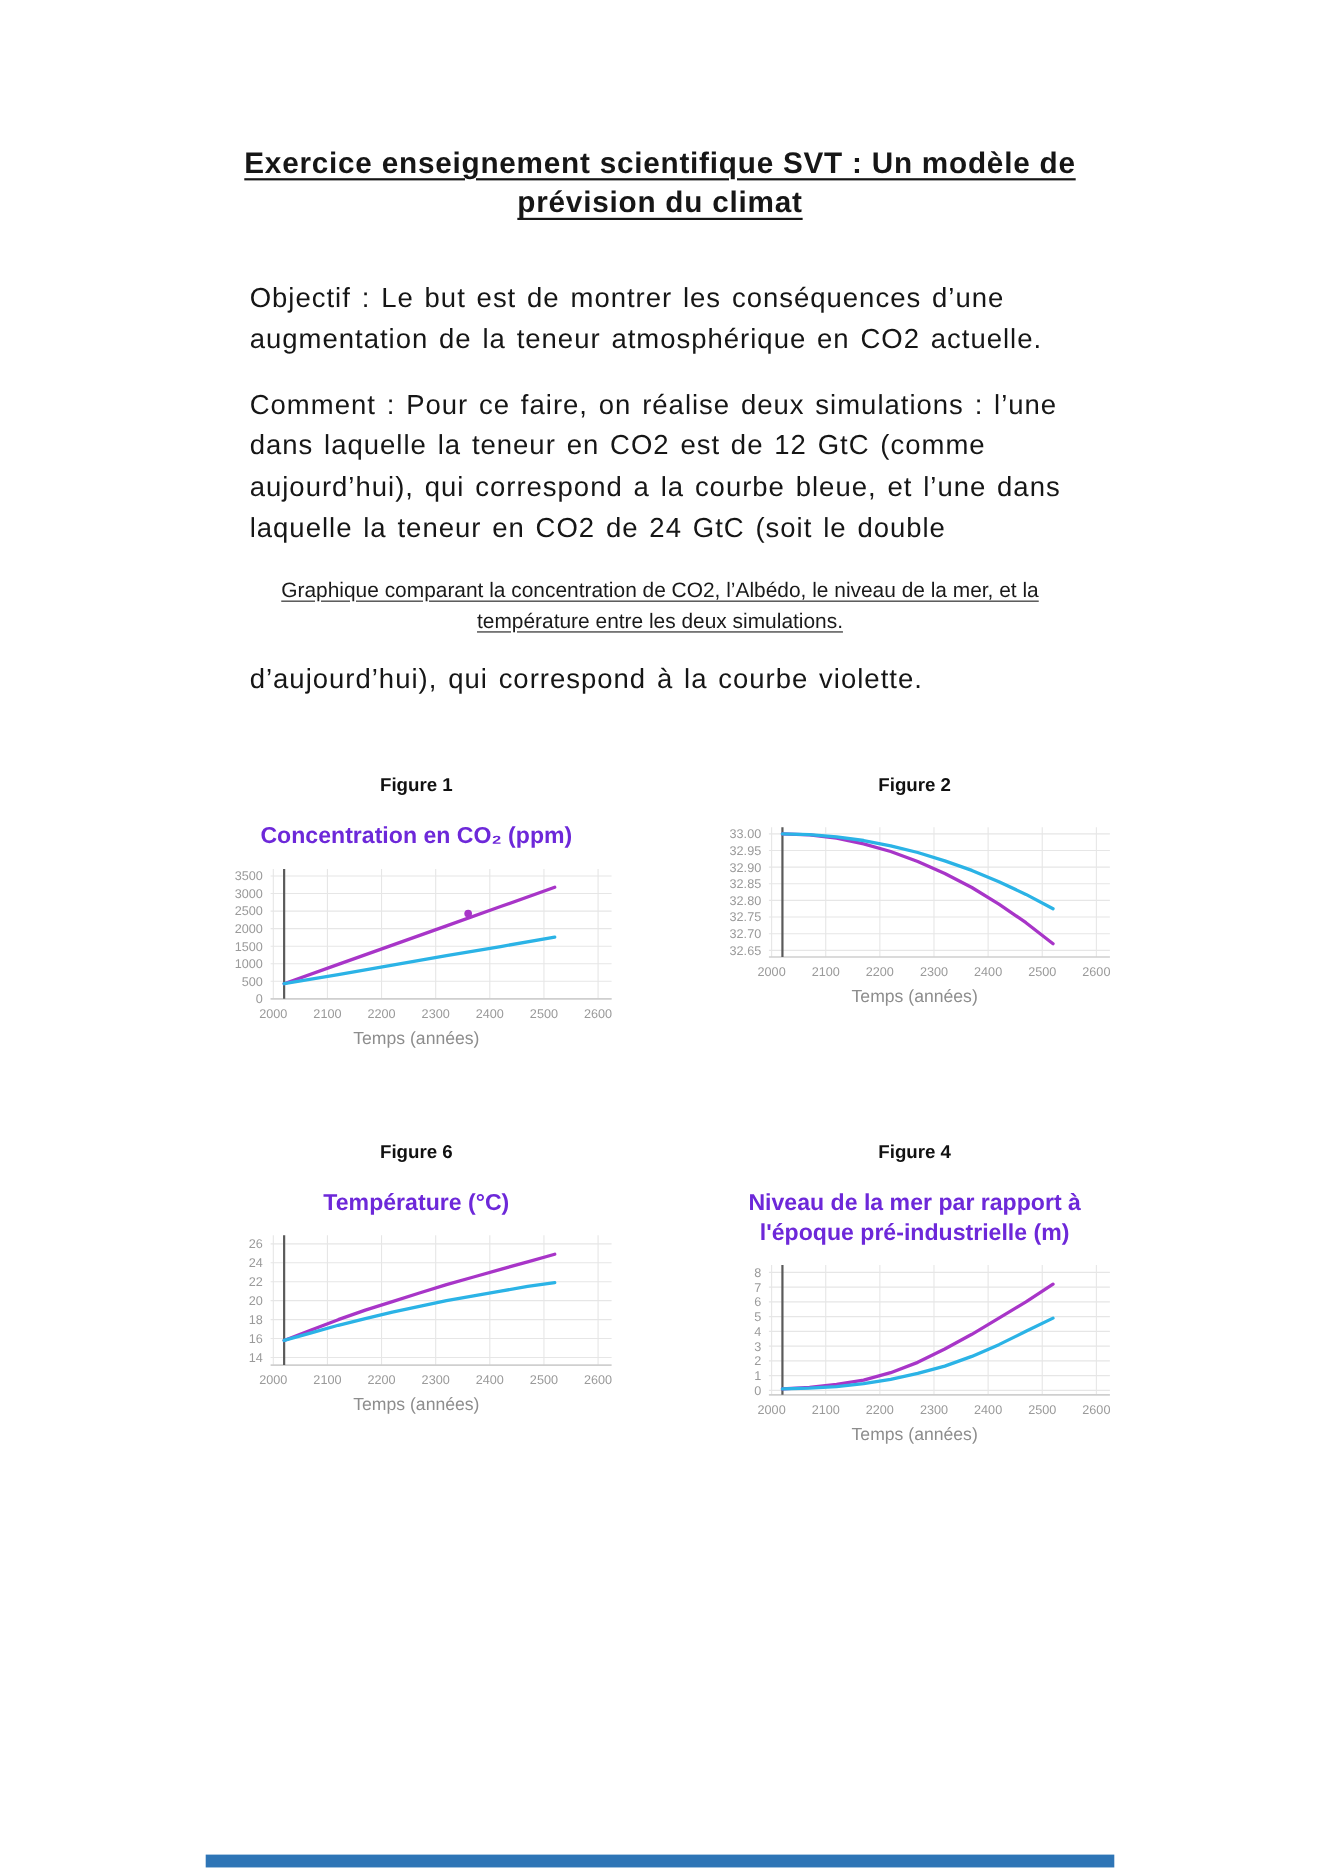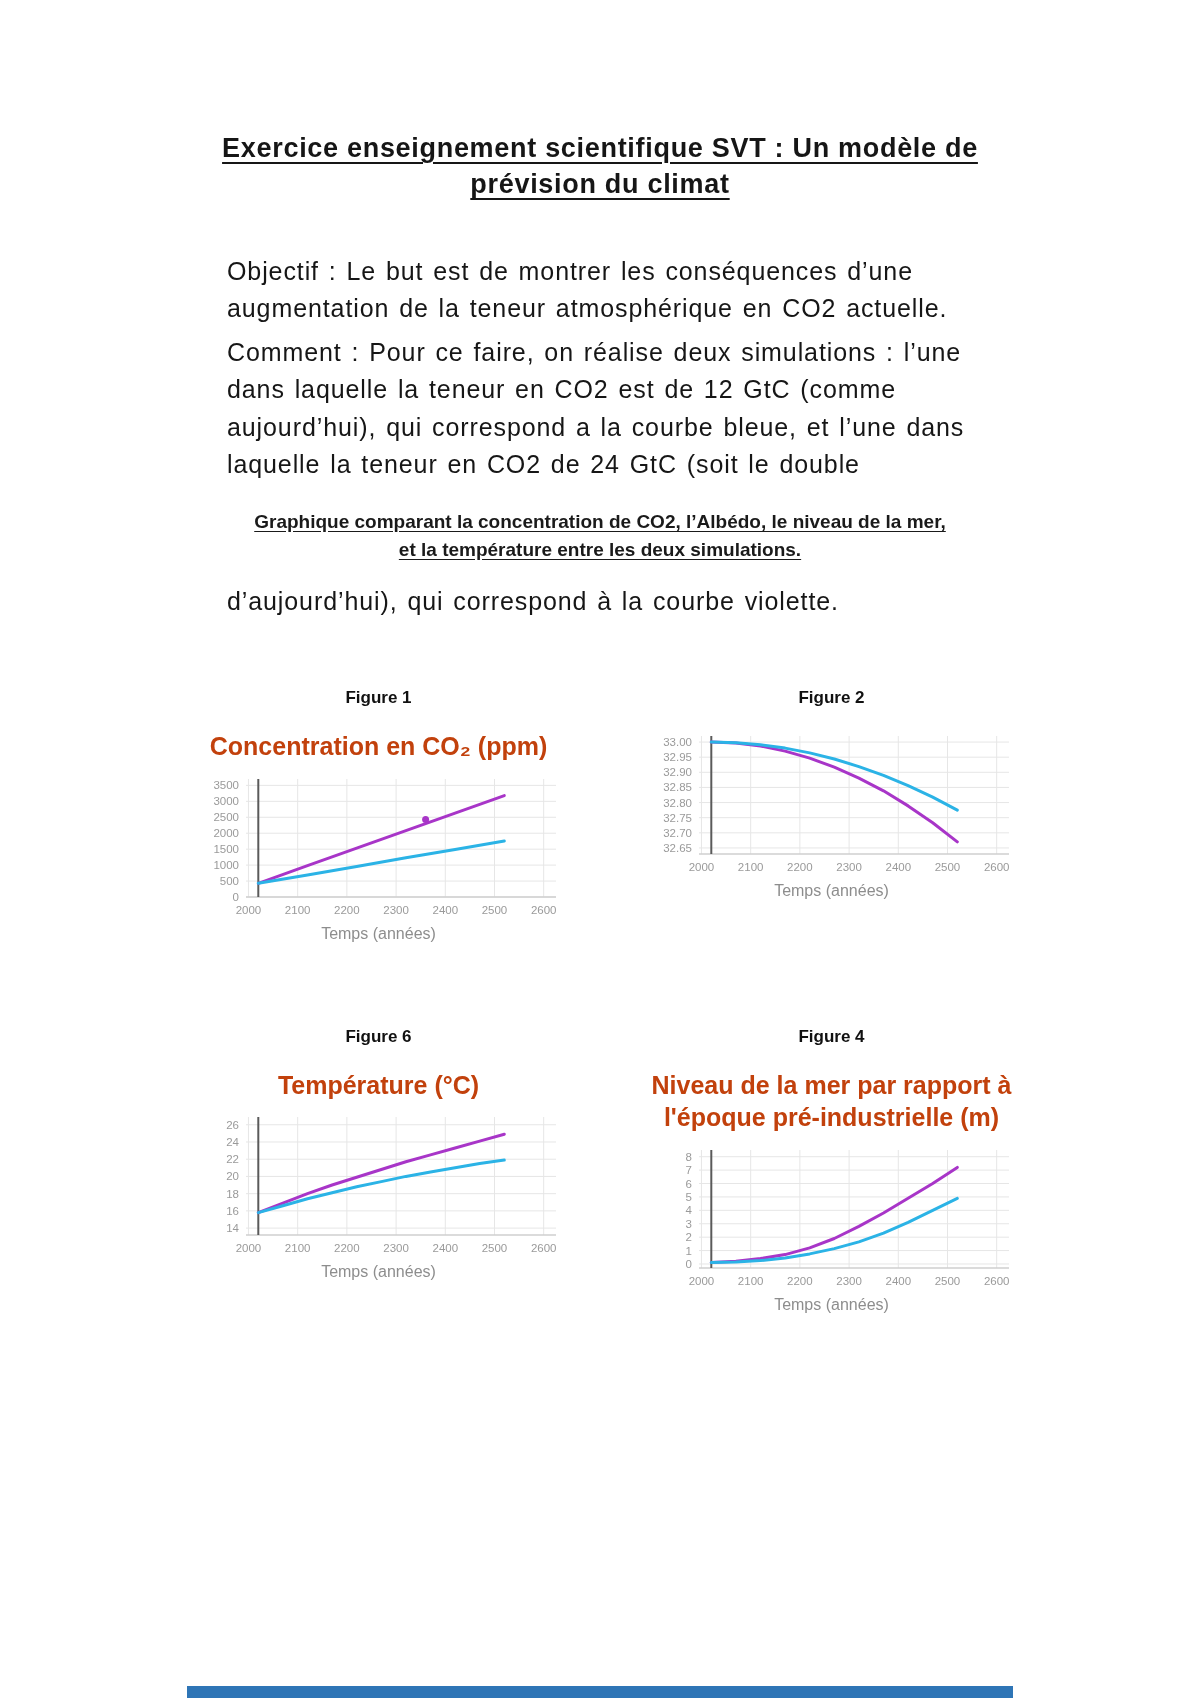--- a/index.html
+++ b/index.html
@@ -27,56 +27,55 @@
     text-decoration-thickness: 2px;
   }
   .body-text {
     margin: 0 120px 0 135px;
     font-size: 25px;
     line-height: 1.5;
     letter-spacing: 0.9px;
     word-spacing: 2px;
   }
   .p-objectif { margin-top: 50px; }
-  .p-comment  { margin-top: 6px; }
+  .p-comment  { margin-top: 22px; }
   .label-underline {
     text-underline-offset: 4px;
   }
   .caption {
     margin: 24px auto 0;
     max-width: 705px;
     text-align: center;
     font-size: 19px;
     line-height: 1.5;
     text-decoration: underline;
     text-underline-offset: 3px;
     color: #1a1a1a;
-    font-weight: bold;
   }
   .p-continuation { margin-top: 18px; }
   .figures {
     display: grid;
     grid-template-columns: 1fr 1fr;
     column-gap: 40px;
     row-gap: 84px;
     margin: 68px 70px 0 80px;
     justify-items: center;
     align-items: start;
   }
   .fig { text-align: center; }
   .fig-label {
     font-size: 17px;
     font-weight: 700;
     color: #111;
     margin-bottom: 22px;
   }
   .chart-title {
-    font-size: 25px;
+    font-size: 21px;
     font-weight: 600;
-    color: #c2410c;
+    color: #6d28d9;
     line-height: 1.3;
     max-width: 380px;
     margin: 0 auto 10px;
   }
   svg.plot { display: block; margin: 0 auto; }
   svg.plot text {
     font-family: "Liberation Sans", sans-serif;
     font-size: 11.5px;
     fill: #9a9a9a;
   }

